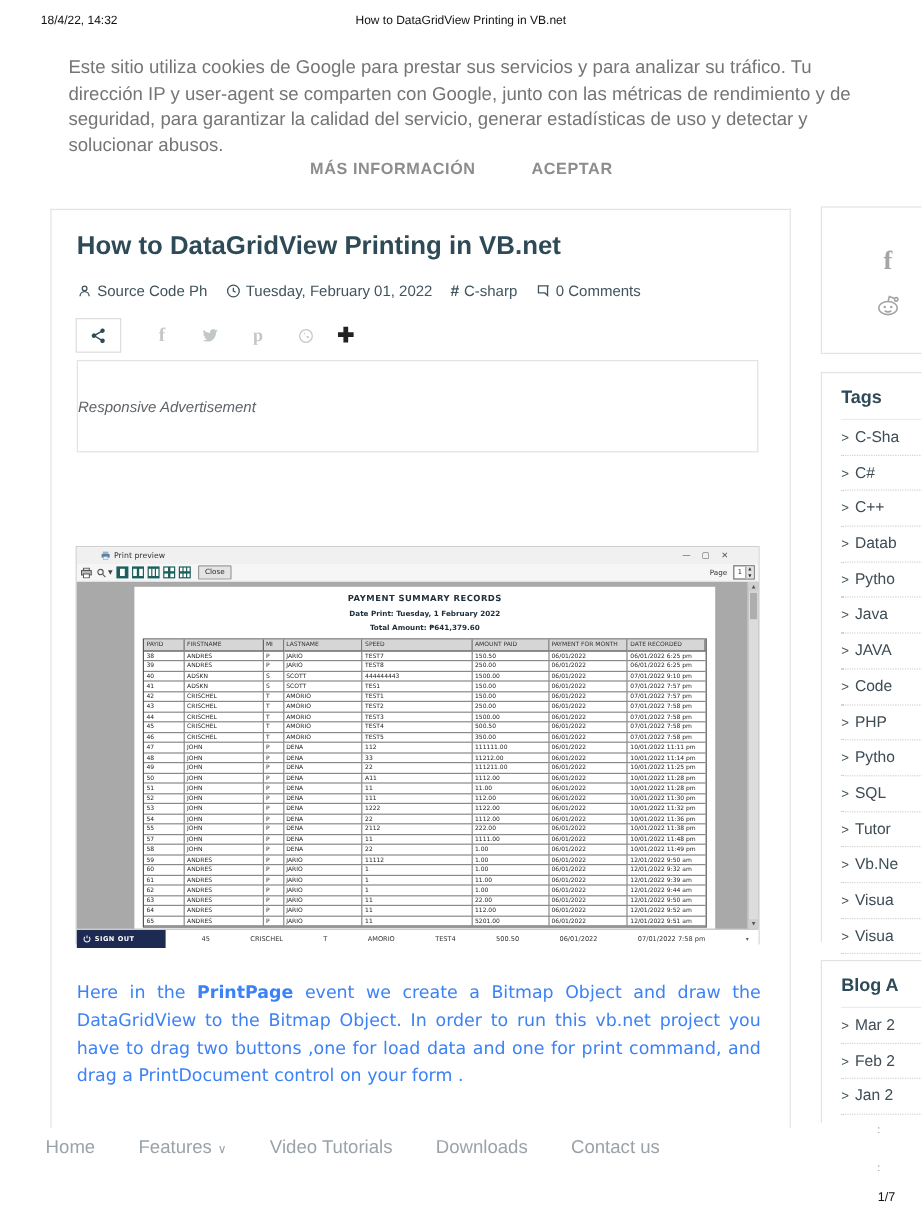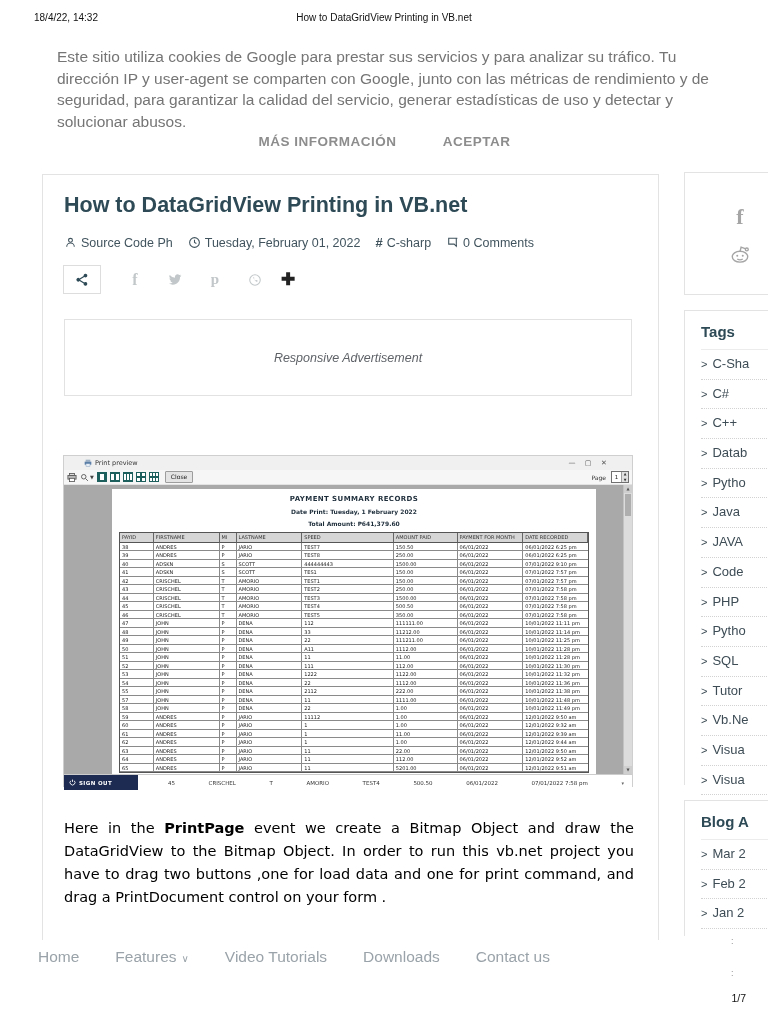--- a/index.html
+++ b/index.html
@@ -28,26 +28,26 @@
   .hash{font-weight:bold;font-size:13px;color:#41545e;}
 
   .share-row{position:absolute;left:20px;top:90px;display:flex;align-items:center;}
   .share-box{width:36px;height:27px;border:1px solid #ddd;display:flex;align-items:center;justify-content:center;background:#fff;}
   .soc{width:40px;text-align:center;color:#c2c7c9;font-size:14px;}
   .soc svg{display:block;margin:0 auto;}
   .fb-f{font-family:"Liberation Serif",serif;font-weight:bold;font-size:16px;color:#c2c7c9;}
   .pin-p{font-family:"Liberation Serif",serif;font-weight:bold;font-size:15px;color:#c2c7c9;}
   .plus{font-size:17px;font-weight:bold;color:#222;margin-left:6px;}
 
-  .ad-box{position:absolute;left:21px;right:26px;top:144px;height:75px;border:1px solid #e2e2e2;
-          display:flex;align-items:center;justify-content:center;}
+  .ad-box{position:absolute;left:21px;right:26px;top:125px;height:75px;border:1px solid #e2e2e2;
+          display:flex;align-items:center;justify-content:flex-start;}
   .ad-box span{font-style:italic;font-size:12.5px;color:#5f6368;}
 
   .para{position:absolute;left:21px;width:570px;top:642px;font-family:"DejaVu Sans",sans-serif;
-        font-size:14.5px;line-height:23px;color:#000000;text-align:justify;}
+        font-size:14.5px;line-height:23px;color:#3b82f6;text-align:justify;}
 
   
   .shot{position:absolute;left:20px;top:280px;width:570px;height:332px;border:1px solid #cfcfcf;box-sizing:border-box;
         font-family:"DejaVu Sans",sans-serif;}
   .titlebar{height:14px;background:#f0f0f0;display:flex;align-items:center;padding:0 20px;font-size:6.5px;color:#333;}
   .titlebar .t-icon{margin-right:3px;display:flex;}
   .titlebar .spring{flex:1;}
   .winbtn{width:16px;text-align:center;font-size:7px;color:#555;}
   .toolbar{height:14px;background:#f6f6f6;border-bottom:1px solid #e2e2e2;display:flex;align-items:center;padding:0 3px;gap:3px;}
   .toolbar .tb-icon{display:flex;align-items:center;}

